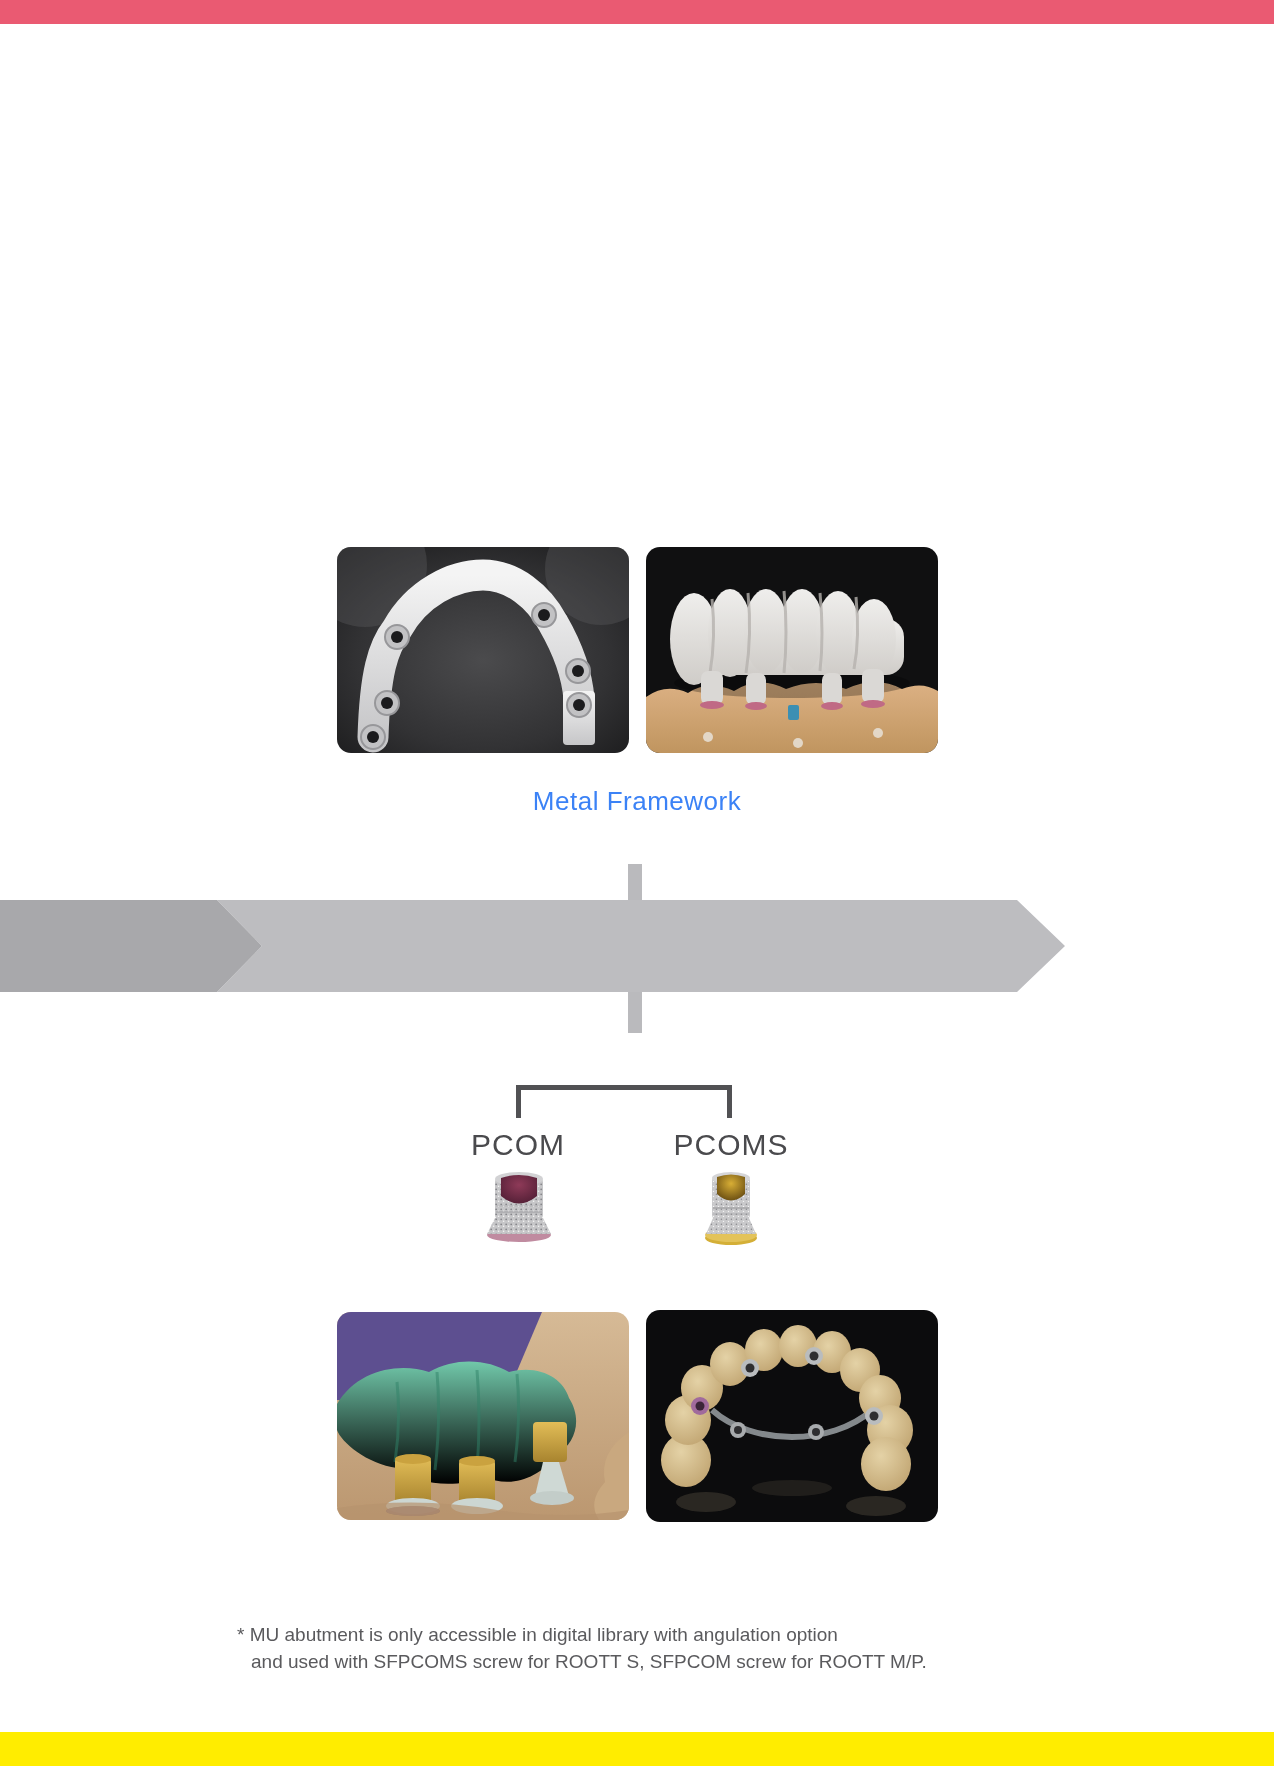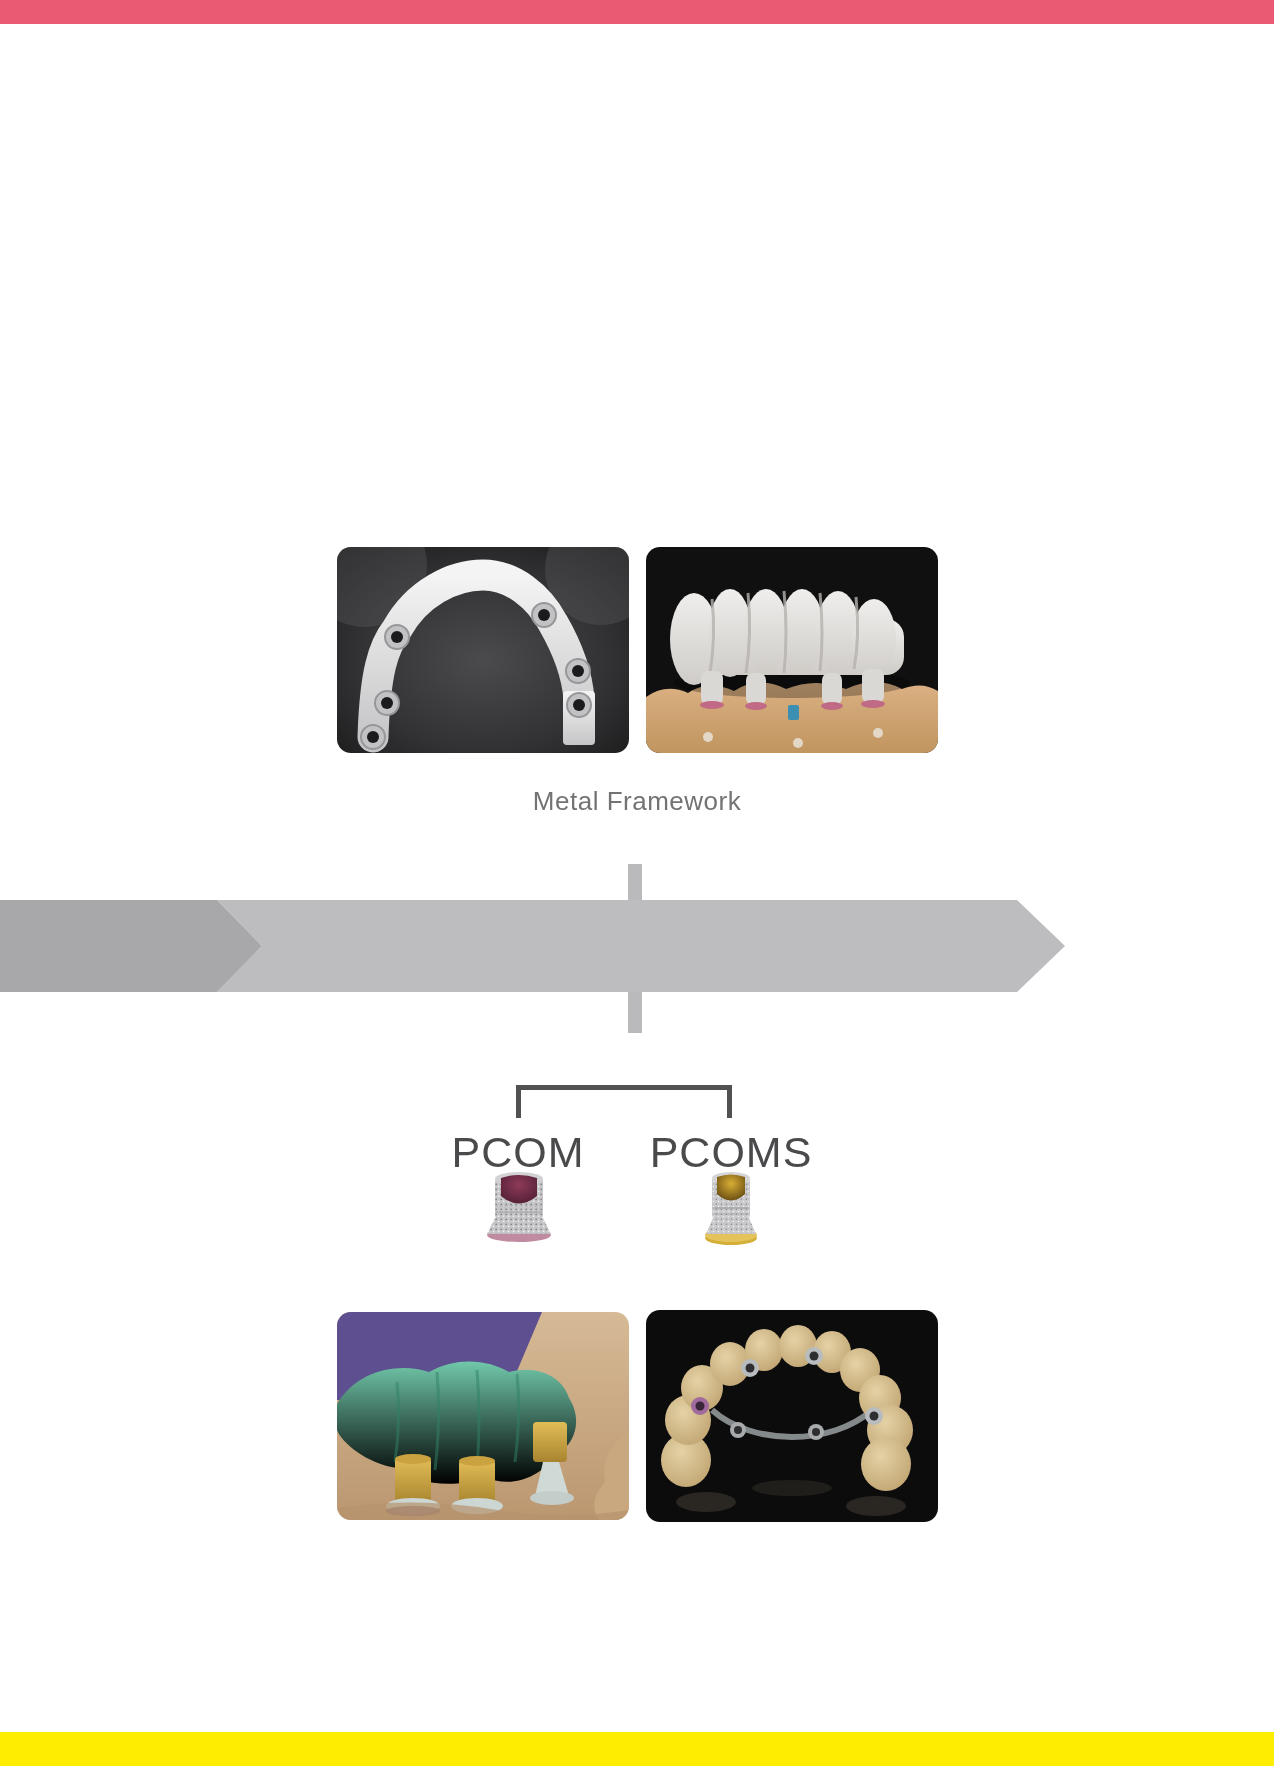--- a/index.html
+++ b/index.html
@@ -24,21 +24,21 @@
   }
   .photo svg{display:block;}
   .photo-top-left{left:337px;top:547px;width:292px;height:206px;}
   .photo-top-right{left:646px;top:547px;width:292px;height:206px;}
   .photo-bottom-left{left:337px;top:1312px;width:292px;height:208px;}
   .photo-bottom-right{left:646px;top:1310px;width:292px;height:212px;}
   .caption{
     position:absolute;left:0;top:786px;width:1274px;
     text-align:center;
     font-size:26px;letter-spacing:0.5px;
-    color:#737373;
+    color:#3b82f6;
   }
   .vbar{
     position:absolute;left:628px;width:14px;background:#bababd;
   }
   .vbar-top{top:864px;height:36px;}
   .vbar-bottom{top:992px;height:41px;}
   .banner-svg{position:absolute;left:0;top:898px;}
   .banner-label{
     position:absolute;left:0;top:930px;width:1274px;
     text-align:center;
@@ -51,21 +51,21 @@
   }
   .bracket-v{
     position:absolute;top:1085px;width:5px;height:33px;
     background:#515154;
   }
   .bracket-v-left{left:516px;}
   .bracket-v-right{left:727px;}
   .option-label{
     position:absolute;top:1128px;width:180px;
     text-align:center;
-    font-size:43px;letter-spacing:1px;
+    font-size:30px;letter-spacing:1px;
     color:#4a4a4d;
   }
   .option-label-left{left:428px;}
   .option-label-right{left:641px;}
   .abutment{position:absolute;}
   .abutment-left{left:480px;top:1168px;width:78px;height:78px;}
   .abutment-right{left:700px;top:1168px;width:62px;height:80px;}
   .footnote{
     position:absolute;left:237px;top:1621px;
     font-size:19px;line-height:27px;
@@ -315,16 +315,20 @@
           <circle cx="228" cy="106" r="4.5" fill="#2e2e30"></circle>
         <circle cx="54" cy="96" r="9" fill="#a06a9c"></circle>
           <circle cx="54" cy="96" r="4.5" fill="#3a2438"></circle>
       </g>
       <ellipse cx="60" cy="192" rx="30" ry="10" fill="#d9c49a" opacity="0.15"></ellipse>
       <ellipse cx="230" cy="196" rx="30" ry="10" fill="#d9c49a" opacity="0.15"></ellipse>
       <ellipse cx="146" cy="178" rx="40" ry="8" fill="#d9c49a" opacity="0.1"></ellipse>
     </svg>
   </div>
 
+  <div class="footnote">
+    <div class="line1">* MU abutment is only accessible in digital library with angulation option</div>
+    <div class="line2">and used with SFPCOMS screw for ROOTT S, SFPCOM screw for ROOTT M/P.</div>
+  </div>
 
   <div class="bottombar"></div>
 
 </div>
 
 </body></html>

